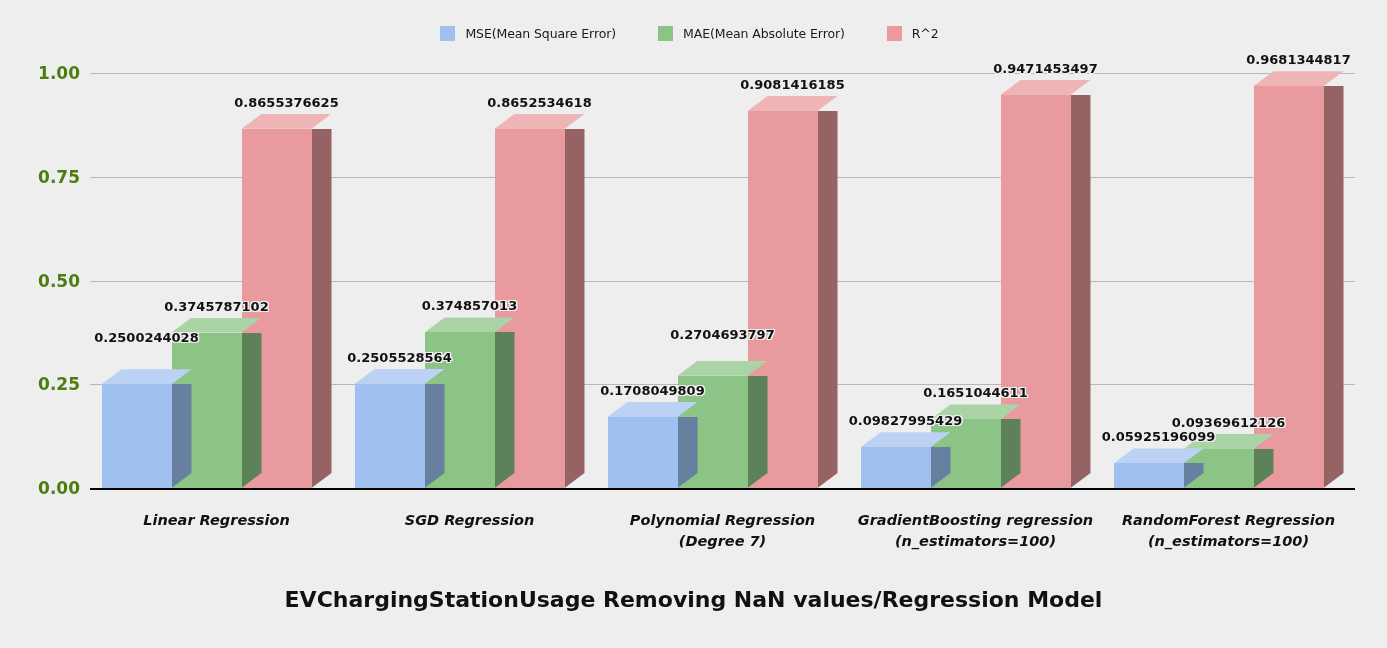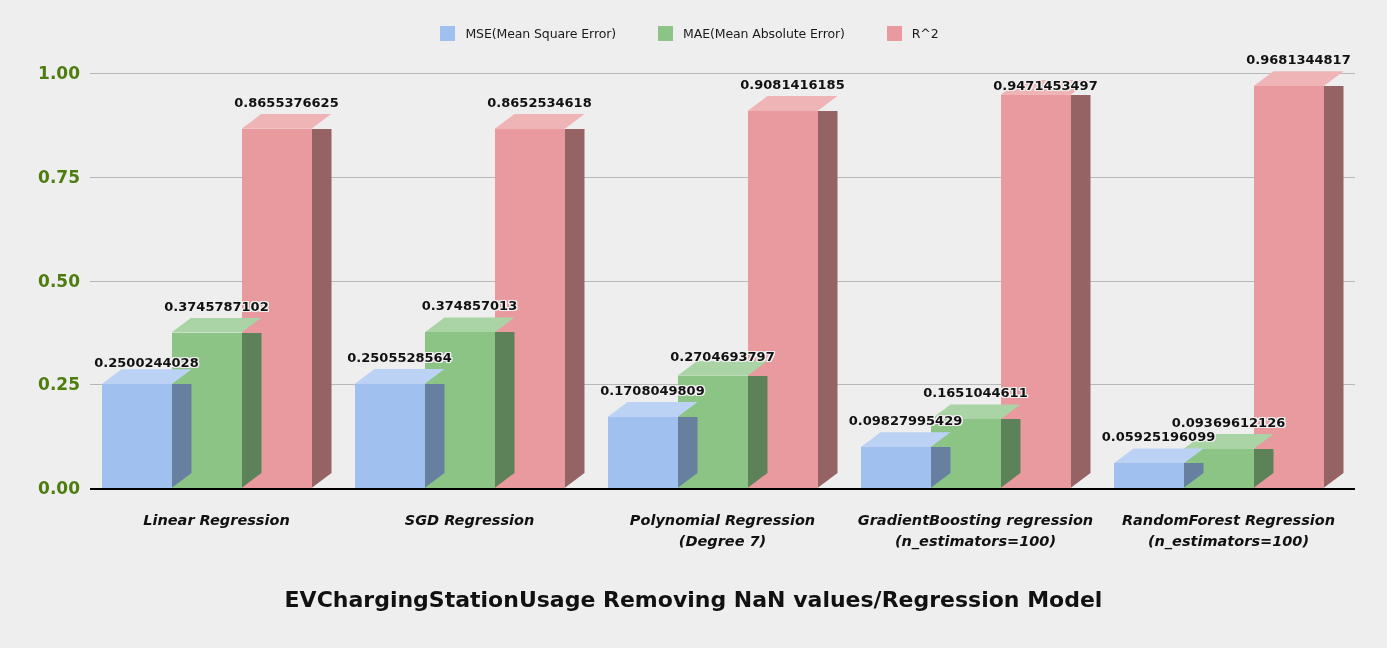--- a/index.html
+++ b/index.html
@@ -203,21 +203,21 @@
     </div>
 
   <div id="axis-line" style="left: 90px; top: 488px; width: 1265px;"></div>
 
   <div id="bars">
       <div class="bar" style="left: 101.5px; top: 384.24px; width: 70px; height: 103.76px; z-index: 100;">
         <div class="side" style="background: rgb(103, 128, 160);"></div>
         <div class="topquad" style="background: rgb(188, 210, 245);"></div>
         <div class="face" style="background: rgb(160, 192, 240);"></div>
       </div>
-      <div class="bar-label" style="left: 146.5px; top: 370px; z-index: 300;">0.2500244028</div>
+      <div class="bar-label" style="left: 146.5px; top: 345px; z-index: 300;">0.2500244028</div>
       <div class="bar" style="left: 171.5px; top: 332.55px; width: 70px; height: 155.45px; z-index: 99;">
         <div class="side" style="background: rgb(93, 130, 89);"></div>
         <div class="topquad" style="background: rgb(170, 212, 165);"></div>
         <div class="face" style="background: rgb(140, 196, 134);"></div>
       </div>
       <div class="bar-label" style="left: 216.5px; top: 313.55px; z-index: 300;">0.3745787102</div>
       <div class="bar" style="left: 241.5px; top: 128.802px; width: 70px; height: 359.198px; z-index: 98;">
         <div class="side" style="background: rgb(149, 99, 100);"></div>
         <div class="topquad" style="background: rgb(239, 181, 182);"></div>
         <div class="face" style="background: rgb(232, 154, 158);"></div>
@@ -251,21 +251,21 @@
         <div class="side" style="background: rgb(103, 128, 160);"></div>
         <div class="topquad" style="background: rgb(188, 210, 245);"></div>
         <div class="face" style="background: rgb(160, 192, 240);"></div>
       </div>
       <div class="bar-label" style="left: 652.5px; top: 398.116px; z-index: 300;">0.1708049809</div>
       <div class="bar" style="left: 677.5px; top: 375.755px; width: 70px; height: 112.245px; z-index: 99;">
         <div class="side" style="background: rgb(93, 130, 89);"></div>
         <div class="topquad" style="background: rgb(170, 212, 165);"></div>
         <div class="face" style="background: rgb(140, 196, 134);"></div>
       </div>
-      <div class="bar-label" style="left: 722.5px; top: 364px; z-index: 300;">0.2704693797</div>
+      <div class="bar-label" style="left: 722.5px; top: 342px; z-index: 300;">0.2704693797</div>
       <div class="bar" style="left: 747.5px; top: 111.121px; width: 70px; height: 376.879px; z-index: 98;">
         <div class="side" style="background: rgb(149, 99, 100);"></div>
         <div class="topquad" style="background: rgb(239, 181, 182);"></div>
         <div class="face" style="background: rgb(232, 154, 158);"></div>
       </div>
       <div class="bar-label" style="left: 792.5px; top: 92.1212px; z-index: 300;">0.9081416185</div>
       <div class="cat-label" style="left: 722.5px; top: 510px; width: 280px; margin-left: 0px;">
         <div>Polynomial Regression</div>
         <div>(Degree 7)</div>
       </div>
@@ -279,21 +279,21 @@
         <div class="side" style="background: rgb(93, 130, 89);"></div>
         <div class="topquad" style="background: rgb(170, 212, 165);"></div>
         <div class="face" style="background: rgb(140, 196, 134);"></div>
       </div>
       <div class="bar-label" style="left: 975.5px; top: 400.482px; z-index: 300;">0.1651044611</div>
       <div class="bar" style="left: 1000.5px; top: 94.9347px; width: 70px; height: 393.065px; z-index: 98;">
         <div class="side" style="background: rgb(149, 99, 100);"></div>
         <div class="topquad" style="background: rgb(239, 181, 182);"></div>
         <div class="face" style="background: rgb(232, 154, 158);"></div>
       </div>
-      <div class="bar-label" style="left: 1045.5px; top: 75.9347px; z-index: 300; margin-top: 17px;">0.9471453497</div>
+      <div class="bar-label" style="left: 1045.5px; top: 75.9347px; z-index: 300;">0.9471453497</div>
       <div class="cat-label" style="left: 975.5px; top: 510px; width: 280px; margin-left: 0px;">
         <div>GradientBoosting regression</div>
         <div>(n_estimators=100)</div>
       </div>
       <div class="bar" style="left: 1113.5px; top: 463.41px; width: 70px; height: 24.5896px; z-index: 100;">
         <div class="side" style="background: rgb(103, 128, 160);"></div>
         <div class="topquad" style="background: rgb(188, 210, 245);"></div>
         <div class="face" style="background: rgb(160, 192, 240);"></div>
       </div>
       <div class="bar-label" style="left: 1158.5px; top: 444.41px; z-index: 300;">0.05925196099</div>

